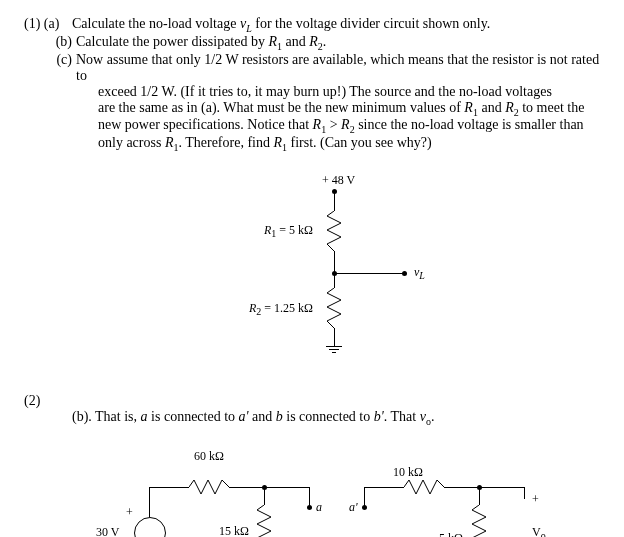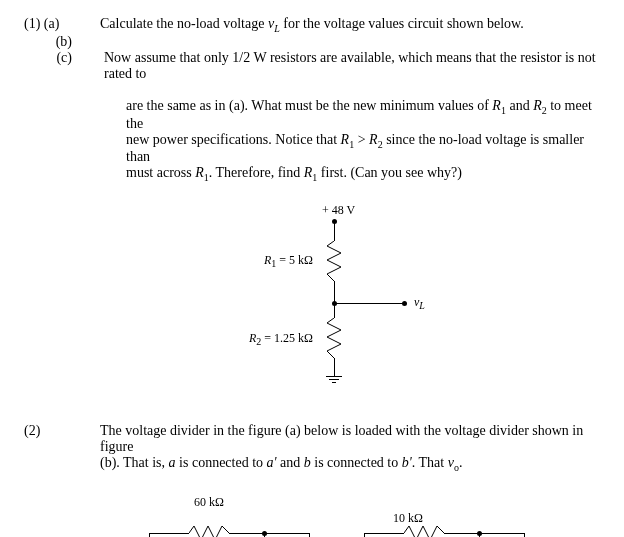--- a/index.html
+++ b/index.html
@@ -6,21 +6,21 @@
     font-family: "Times New Roman", Times, serif;
     font-size: 14px;
     color: #000;
     background: #fff;
     margin: 0;
     padding: 16px 24px;
     width: 624px;
     box-sizing: border-box;
   }
   .problem { margin-bottom: 20px; }
-  .part { display: flex; gap: 28px; }
+  .part { display: flex; }
   .part-label { min-width: 48px; }
   .part-text {}
   .indent-sub { padding-left: 22px; }
   .italic { font-style: italic; }
   sub { font-size: 10px; }
   .figure-area {
     position: relative;
     width: 100%;
   }
   .circuit1 {
@@ -56,39 +56,42 @@
 </head>
 <body>
 
 <div class="problem">
   <div class="part">
     <span class="part-label">
       <span>(1)</span>
       <span>(a)</span>
     </span>
     <span class="part-text">
-      <span>Calculate the no-load voltage </span><span class="italic">v</span><sub class="italic">L</sub><span> for the voltage values circuit shown below.</span>
+      <span>Calculate the no-load voltage </span><span class="italic">v</span><sub class="italic">L</sub><span> for the voltage divider circuit shown only.</span>
     </span>
   </div>
   <div class="part">
     <span class="part-label" style="text-align:right;padding-right:4px">(b)</span>
+    <span class="part-text">
+      <span>Calculate the power dissipated by </span><span class="italic">R</span><sub>1</sub><span> and </span><span class="italic">R</span><sub>2</sub><span>.</span>
+    </span>
   </div>
   <div class="part">
     <span class="part-label" style="text-align:right;padding-right:4px">(c)</span>
     <span class="part-text">
       <span>Now assume that only 1/2 W resistors are available, which means that the resistor is not rated to</span><br>
-      <br>
+      <span class="indent-sub" style="display:inline-block">exceed 1/2 W. (If it tries to, it may burn up!)  The source and the no-load voltages</span><br>
       <span class="indent-sub" style="display:inline-block">
         <span>are the same as in (a). What must be the new minimum values of </span><span class="italic">R</span><sub>1</sub><span> and </span><span class="italic">R</span><sub>2</sub><span> to meet the</span>
       </span><br>
       <span class="indent-sub" style="display:inline-block">
         <span>new power specifications.  Notice that </span><span class="italic">R</span><sub>1</sub><span> &gt; </span><span class="italic">R</span><sub>2</sub><span> since the no-load voltage is smaller than</span>
       </span><br>
       <span class="indent-sub" style="display:inline-block">
-        <span>must across </span><span class="italic">R</span><sub>1</sub><span>. Therefore, find </span><span class="italic">R</span><sub>1</sub><span> first. (Can you see why?)</span>
+        <span>only across </span><span class="italic">R</span><sub>1</sub><span>. Therefore, find </span><span class="italic">R</span><sub>1</sub><span> first. (Can you see why?)</span>
       </span>
     </span>
   </div>
 </div>
 
 <div class="figure-area circuit1">
 
   <div class="label" style="left:298px;top:0">+ 48 V</div>
   <div class="node-dot" style="left:310px;top:18px"></div>
   <div class="wire-v" style="left:310px;top:18px;height:20px"></div>
@@ -125,21 +128,21 @@
     <div class="ground-bar1"></div>
     <div class="ground-bar2"></div>
     <div class="ground-bar3"></div>
   </div>
 </div>
 
 <div class="problem">
   <div class="part">
     <span class="part-label">(2)</span>
     <span class="part-text">
-      <span>The voltage divider in the figure (a) below is loaded with the voltage divider shown in figure</span><br>
+      <br>
       <span>(b). That is, </span><span class="italic">a</span><span> is connected to </span><span class="italic">a'</span><span> and </span><span class="italic">b</span><span> is connected to </span><span class="italic">b'</span><span>. That </span><span class="italic">v</span><sub>o</sub><span>.</span>
     </span>
   </div>
 </div>
 
 <div class="figure-area circuit2">
 
   <div class="label plus-minus" style="left:102px;top:58px">+</div>
 
   <div class="source" style="left:110px;top:70px"></div>

